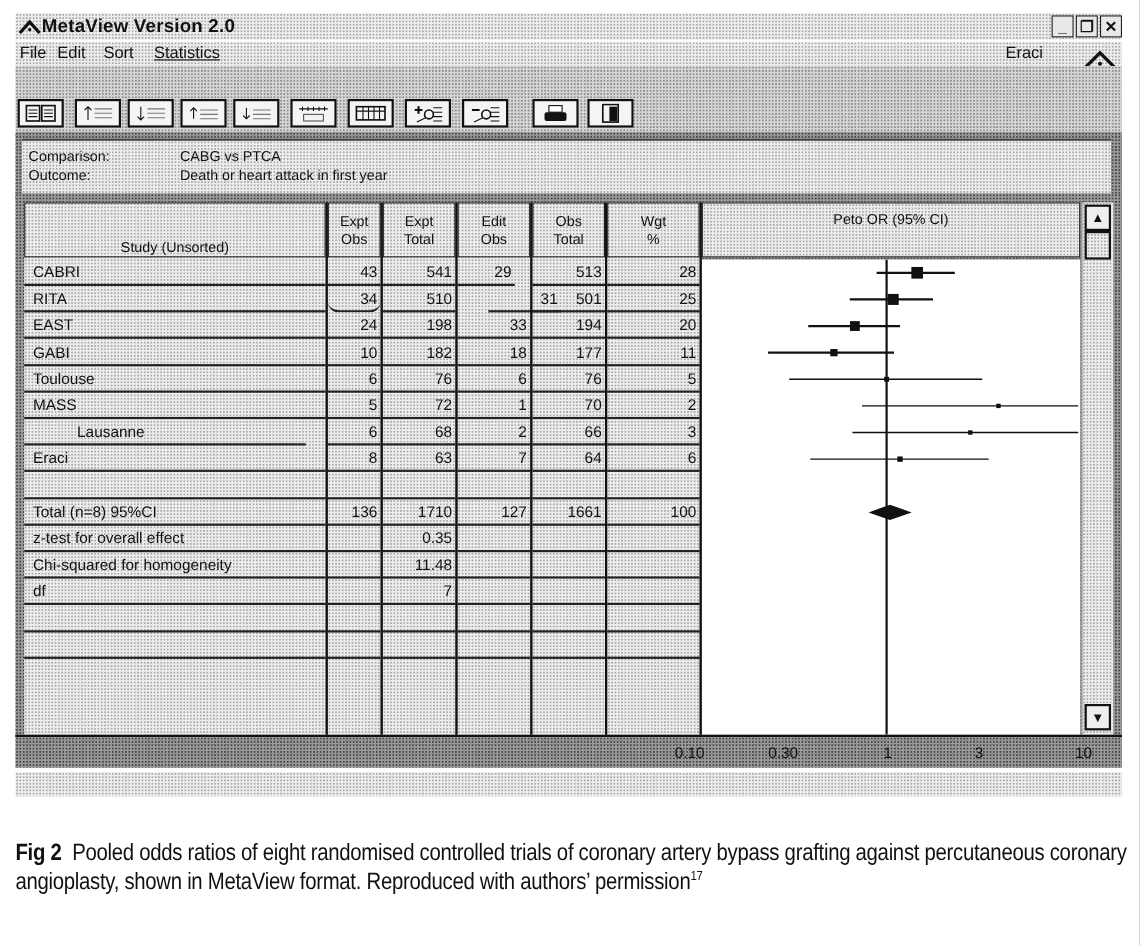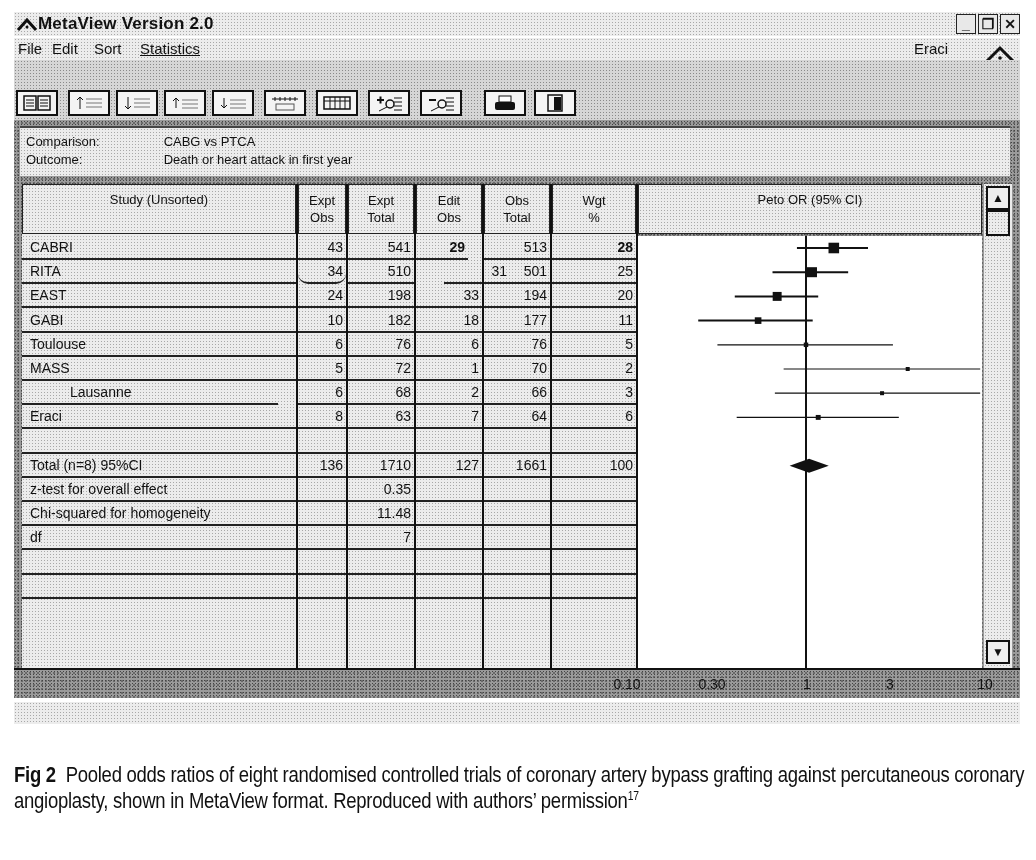--- a/index.html
+++ b/index.html
@@ -203,21 +203,21 @@
 
   <div id="grid" style="left:8px; top:172px; width:990px; height:484px;">
 
     <div class="dither-light" style="position:absolute;left:0;top:0;width:274px;height:484px;"></div>
     <div class="dither-light" style="position:absolute;left:276px;top:0;width:48px;height:484px;"></div>
     <div class="dither-light" style="position:absolute;left:326px;top:0;width:66px;height:484px;"></div>
     <div class="dither-light" style="position:absolute;left:394px;top:0;width:66px;height:484px;"></div>
     <div class="dither-light" style="position:absolute;left:462px;top:0;width:66px;height:484px;"></div>
     <div class="dither-light" style="position:absolute;left:530px;top:0;width:84px;height:484px;"></div>
 
-    <div class="hdr-cell" style="left:0;width:274px;justify-content:flex-start;padding-top:6px;">
+    <div class="hdr-cell" style="left:0;width:274px;justify-content:flex-end;padding-top:6px;">
         <span>Study (Unsorted)</span>
       </div>
     <div class="hdr-cell" style="left:276px;width:48px;">
         <span>Expt</span>
         <span>Obs</span>
       </div>
     <div class="hdr-cell" style="left:326px;width:66px;">
         <span>Expt</span>
         <span>Total</span>
       </div>
@@ -282,23 +282,23 @@
       <div class="scroll-btn" style="left:2px;top:2px;"><span>▲</span></div>
       <div style="position:absolute;left:2px;top:26px;width:24px;height:26px;border:2px solid #111;" class="dither-light"></div>
       <div class="scroll-btn" style="left:2px;top:456px;"><span>▼</span></div>
     </div>
 
     <div id="rows">
         <div>
           <div class="cell name" style="left: 0px; width: 274px; top: 52px;">CABRI</div>
           <div class="cell num" style="left: 276px; width: 48px; top: 52px;">43</div>
           <div class="cell num" style="left: 326px; width: 66px; top: 52px;">541</div>
-          <div class="cell num" style="left: 394px; width: 52px; top: 52px; font-weight: bold;">29</div>
+          <div class="cell num" style="left: 394px; width: 52px; top: 52px;">29</div>
           <div class="cell num" style="left: 462px; width: 66px; top: 52px;">513</div>
-          <div class="cell num" style="left: 530px; width: 84px; top: 52px; font-weight: bold;">28</div>
+          <div class="cell num" style="left: 530px; width: 84px; top: 52px;">28</div>
         </div>
         <div>
           <div class="cell name" style="left: 0px; width: 274px; top: 76.2px;">RITA</div>
           <div class="cell num" style="left: 276px; width: 48px; top: 76.2px; border-radius: 10px;">34</div>
           <div class="cell num" style="left: 326px; width: 66px; top: 76.2px;">510</div>
           <div class="cell num" style="left: 394px; width: 66px; top: 76.2px; margin-left: 28px;">31</div>
           <div class="cell num" style="left: 462px; width: 66px; top: 76.2px;">501</div>
           <div class="cell num" style="left: 530px; width: 84px; top: 76.2px;">25</div>
         </div>
         <div>

